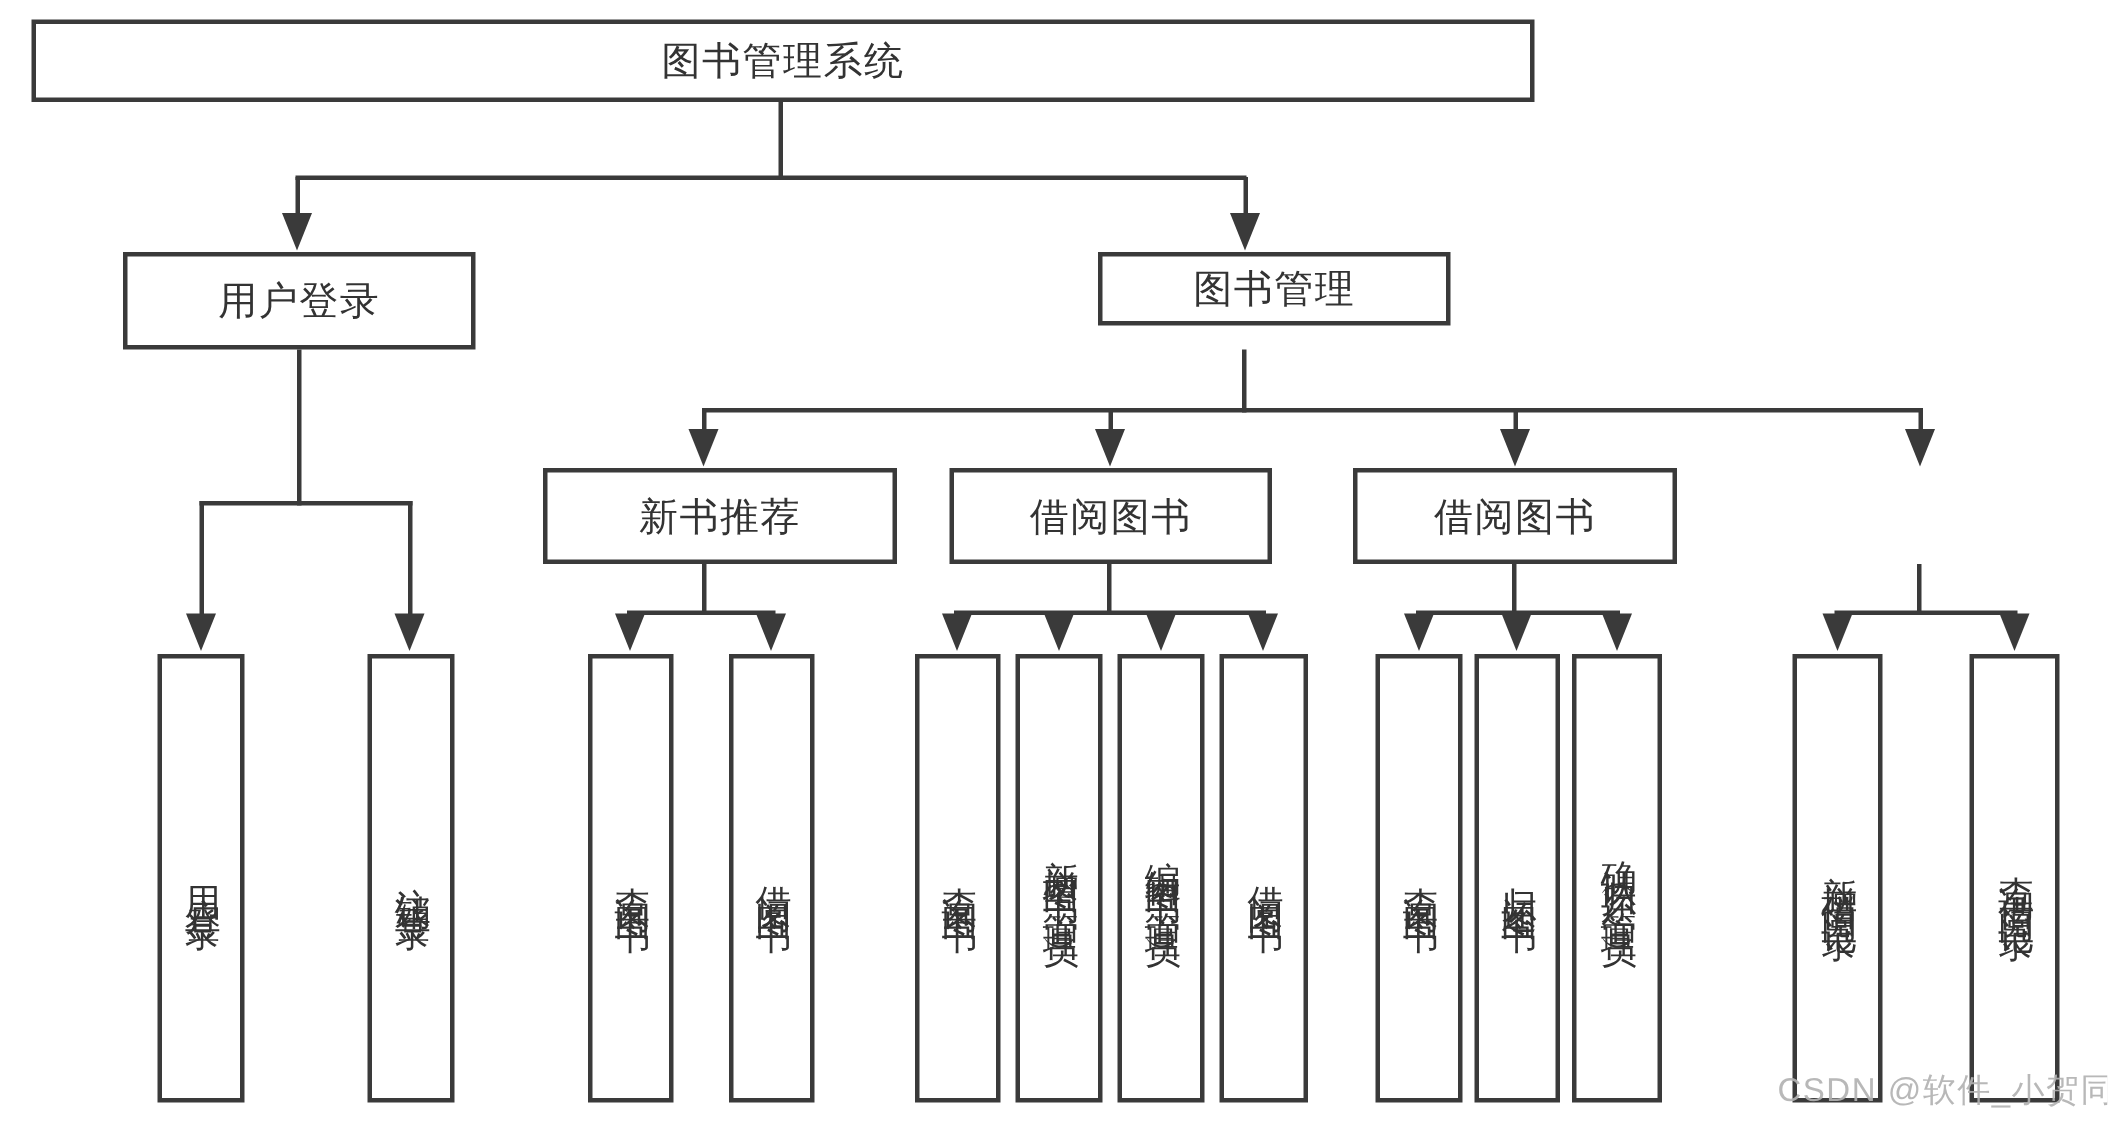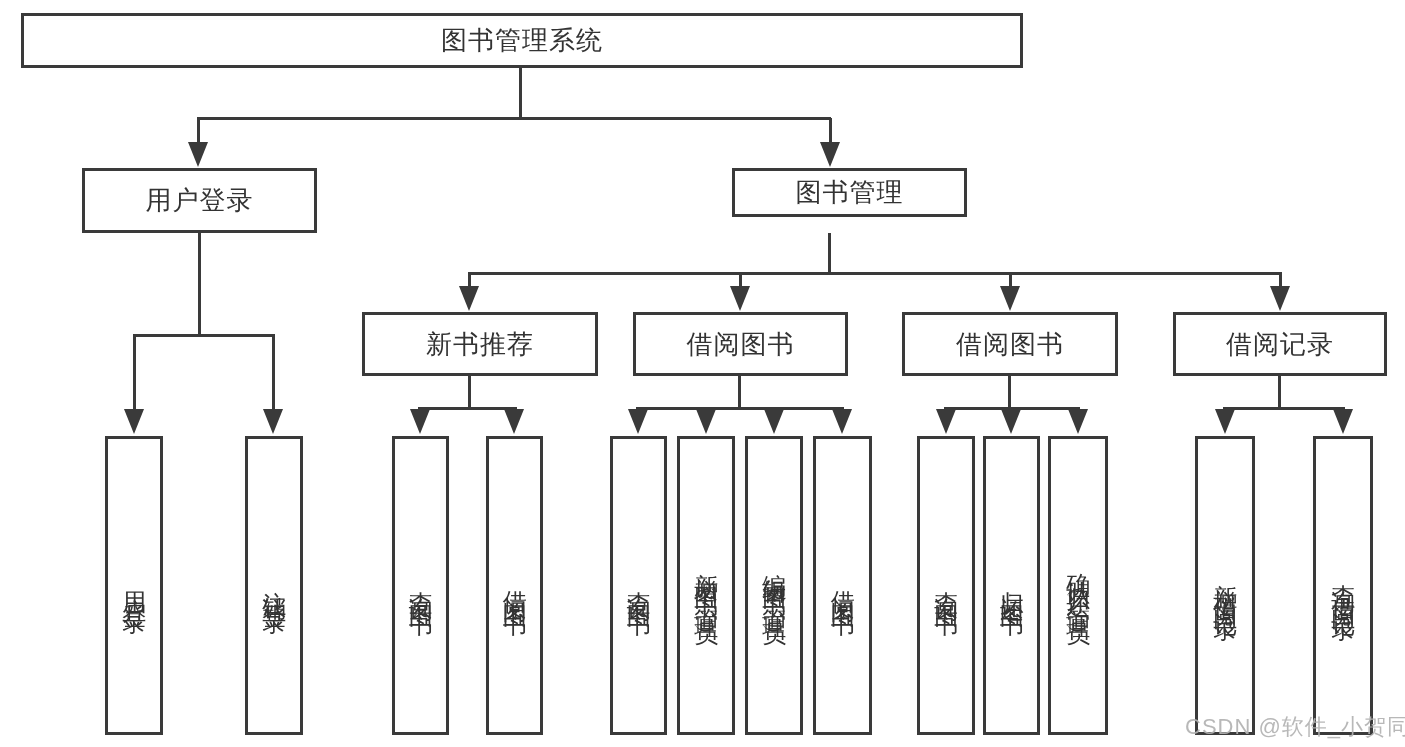--- a/index.html
+++ b/index.html
@@ -79,21 +79,20 @@
   <div class="vline" style="left:1009px; top:273px; height:15px;"></div>
   <div class="vline" style="left:1279px; top:273px; height:15px;"></div>
   <div class="arrow" style="left:459px; top:286px;"></div>
   <div class="arrow" style="left:730px; top:286px;"></div>
   <div class="arrow" style="left:1000px; top:286px;"></div>
   <div class="arrow" style="left:1270px; top:286px;"></div>
 
   <div class="box hbox" style="left:362px; top:312px; width:236px; height:64px;">新书推荐</div>
   <div class="box hbox" style="left:633px; top:312px; width:215px; height:64px;">借阅图书</div>
   <div class="box hbox" style="left:902px; top:312px; width:216px; height:64px;">借阅图书</div>
-  <div class="box hbox" style="left:1173px; top:312px; width:214px; height:64px;">借阅记录</div>
 
   <div class="vline" style="left:468px; top:376px; height:34px;"></div>
   <div class="hline" style="left:418px; top:407px; width:99px;"></div>
   <div class="arrow" style="left:410px; top:409px;"></div>
   <div class="arrow" style="left:504px; top:409px;"></div>
 
   <div class="vline" style="left:738px; top:376px; height:34px;"></div>
   <div class="hline" style="left:636px; top:407px; width:208px;"></div>
   <div class="arrow" style="left:628px; top:409px;"></div>
   <div class="arrow" style="left:696px; top:409px;"></div>

